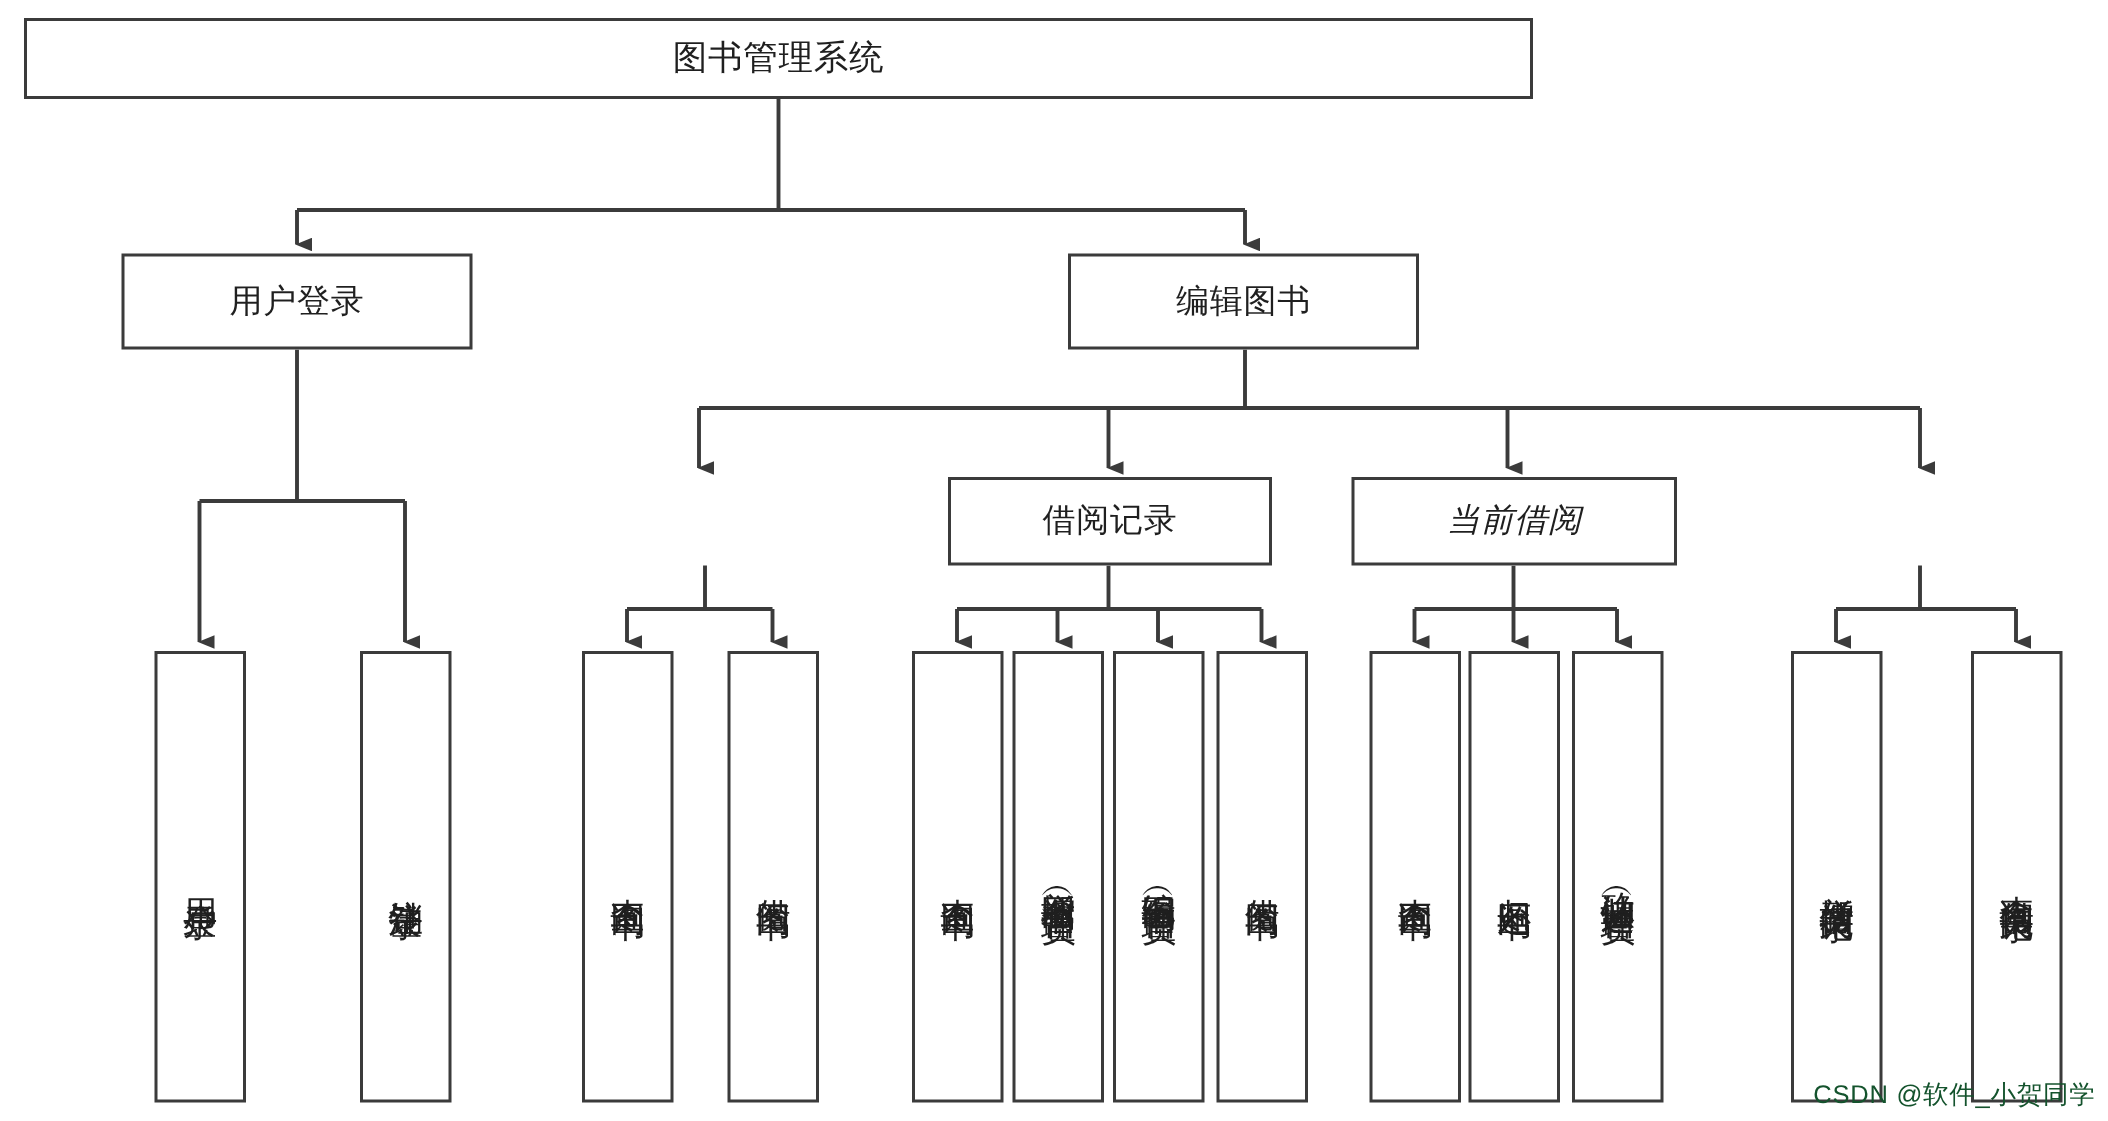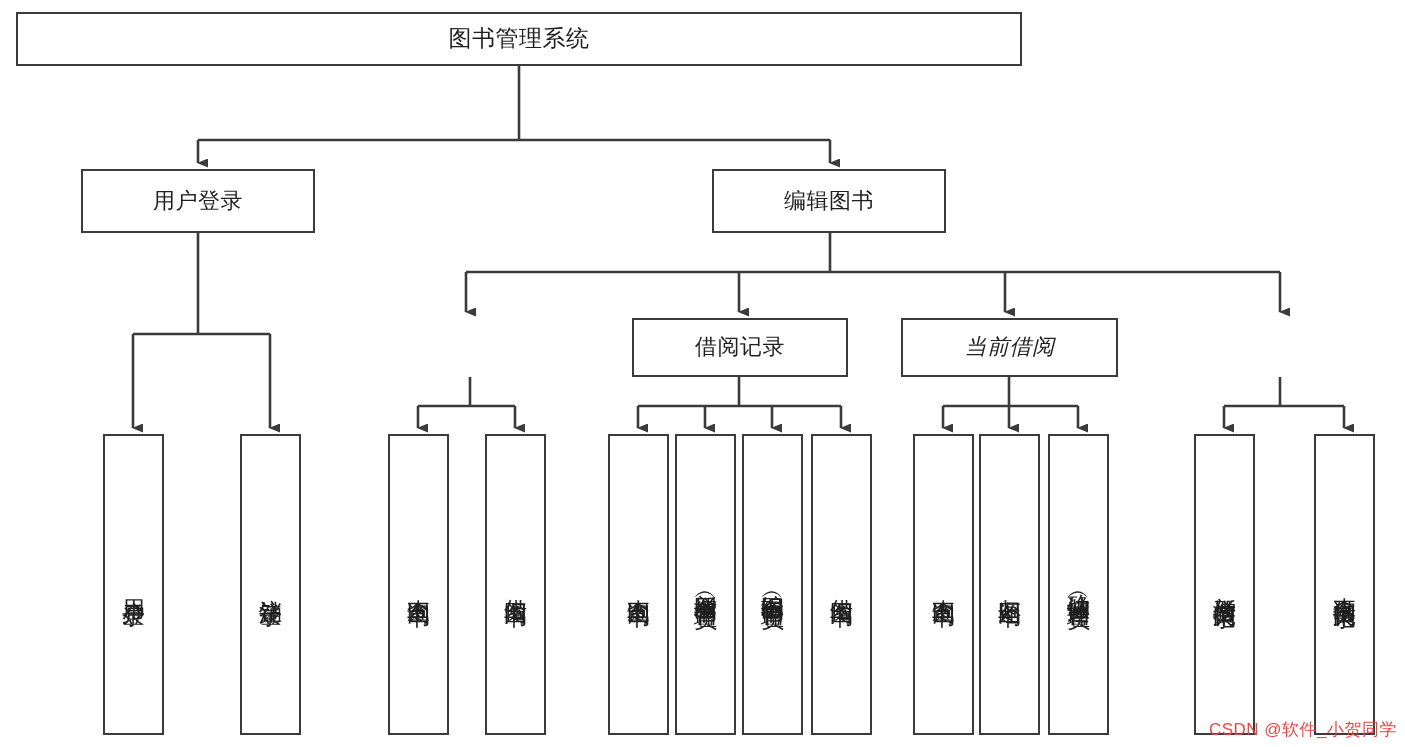--- a/index.html
+++ b/index.html
@@ -56,21 +56,21 @@
     line-height:1.0;
     letter-spacing:2px;
     white-space:normal;
     max-height:100%;
   }
   #watermark{
     position:absolute;
     right:8px;
     bottom:6px;
     font-size:17px;
-    color:#ef4444;
+    color:#14532d;
     letter-spacing:0.5px;
     z-index:6;
     white-space:nowrap;
     font-family:"Liberation Sans","DejaVu Sans",sans-serif;
   }
 </style>
 </head>
 <body>
 
 <div id="stage">

